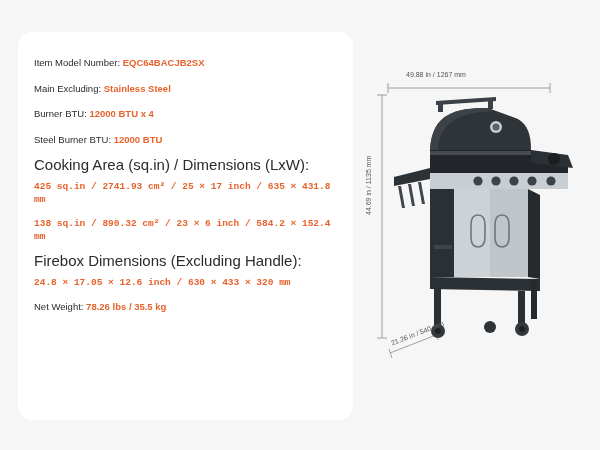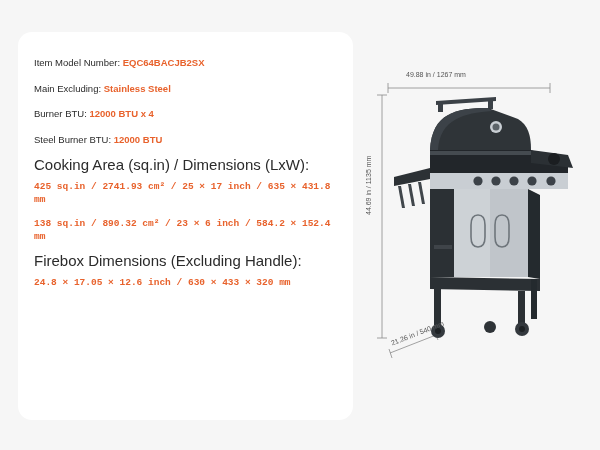--- a/index.html
+++ b/index.html
@@ -136,20 +136,23 @@
 
     <div class="spec-block">
       <span class="val">138 sq.in / 890.32 cm² / 23 × 6 inch / 584.2 × 152.4 mm</span>
     </div>
 
     <div class="spec-block">
       <span class="lbl">Firebox Dimensions (Excluding Handle):</span>
       <span class="val">24.8 × 17.05 × 12.6 inch / 630 × 433 × 320 mm</span>
     </div>
 
+    <div class="spec-row">
+      <span class="lbl">Net Weight: </span><span class="val">78.26 lbs / 35.5 kg</span>
+    </div>
 
   </div>
 
   <div class="diagram">
 
     <svg class="gl" viewBox="0 0 215 330">
 
       <g stroke="#8c8c8c" stroke-width="0.8" fill="none">
 
         <line x1="20" y1="33" x2="182" y2="33"></line>

